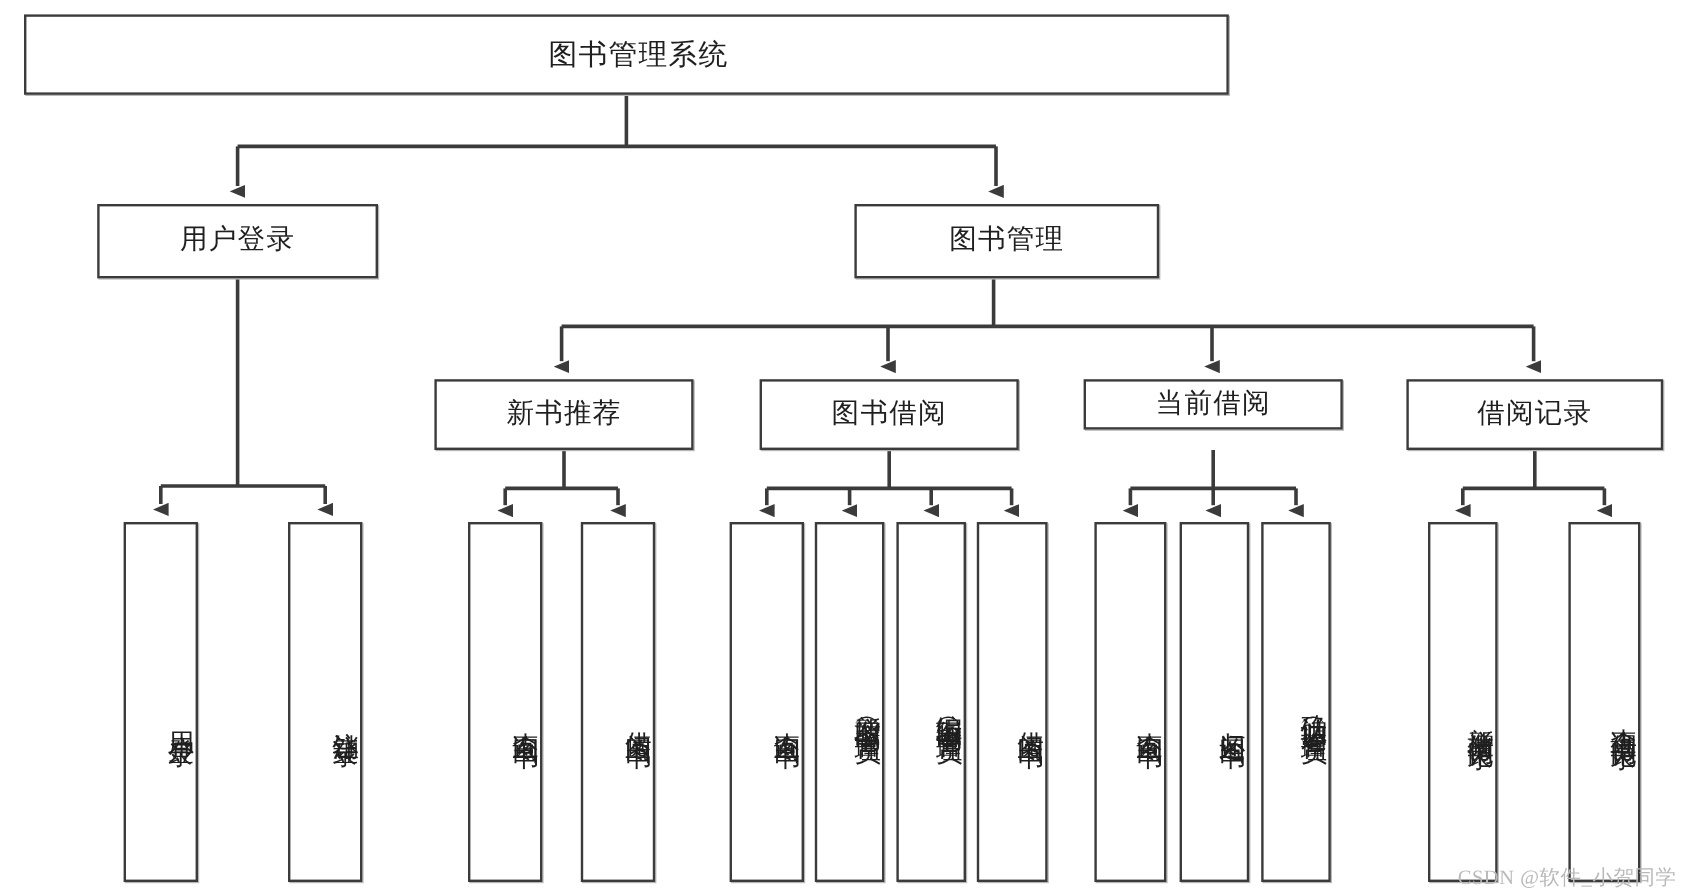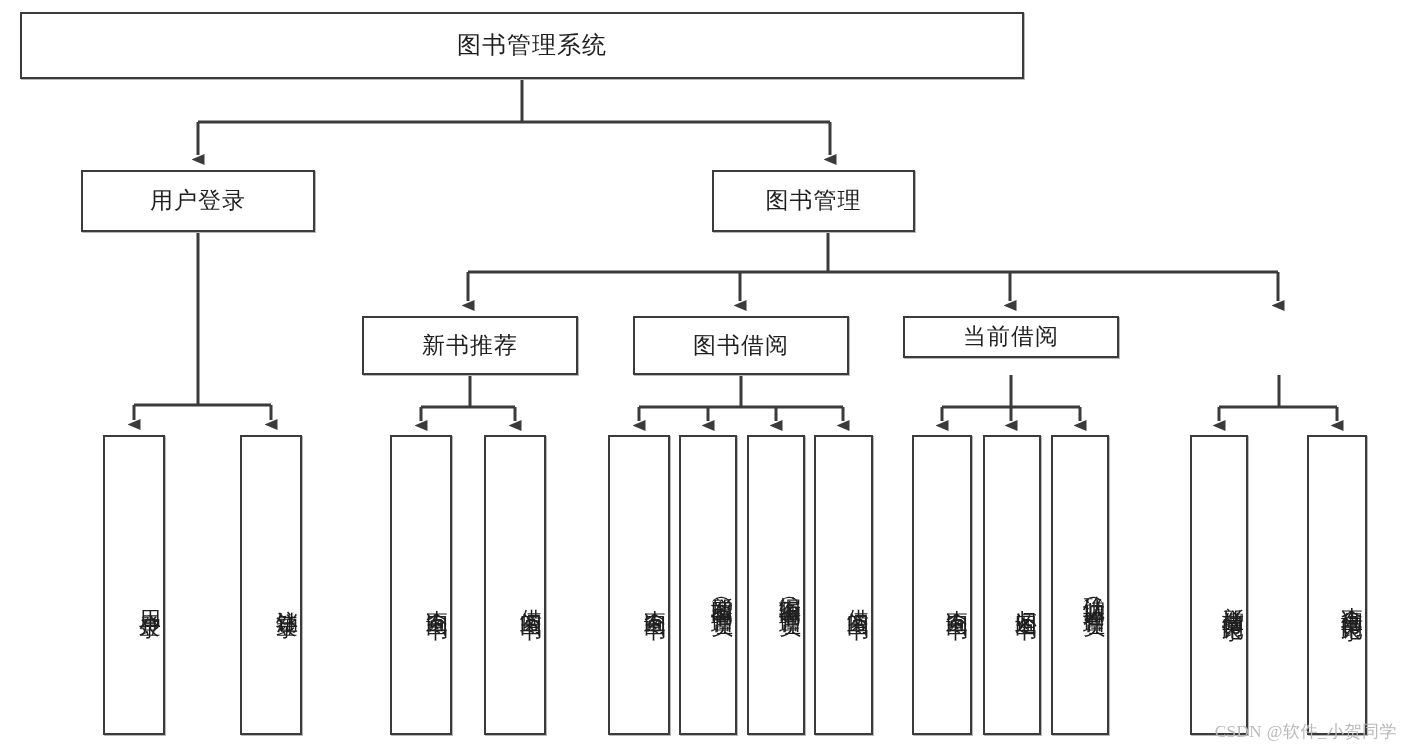--- a/index.html
+++ b/index.html
@@ -118,32 +118,35 @@
     </g>
   </svg>
 
   <div class="node horiz root" style="left:20px;top:12px;width:1004px;height:67px;padding-left:20px;">
     <span>图书管理系统</span>
   </div>
 
   <div class="node horiz" style="left:81px;top:170px;width:234px;height:62px;">
     <span>用户登录</span>
   </div>
-  <div class="node horiz" style="left:712px;top:170px;width:203px;height:62px;">
+  <div class="node horiz" style="left:712px;top:170px;width:254px;height:62px;">
     <span>图书管理</span>
   </div>
 
   <div class="node horiz" style="left:362px;top:316px;width:216px;height:59px;">
     <span>新书推荐</span>
   </div>
   <div class="node horiz" style="left:633px;top:316px;width:216px;height:59px;">
     <span>图书借阅</span>
   </div>
   <div class="node horiz" style="left:903px;top:316px;width:216px;height:42px;">
     <span>当前借阅</span>
+  </div>
+  <div class="node horiz" style="left:1172px;top:316px;width:214px;height:59px;">
+    <span>借阅记录</span>
   </div>
 
   <div class="node vert" style="left:103px;top:435px;width:62px;height:300px;">
     <span class="vtext">用户登录</span>
   </div>
   <div class="node vert" style="left:240px;top:435px;width:62px;height:300px;">
     <span class="vtext">注销登录</span>
   </div>
 
   <div class="node vert" style="left:390px;top:435px;width:62px;height:300px;">

